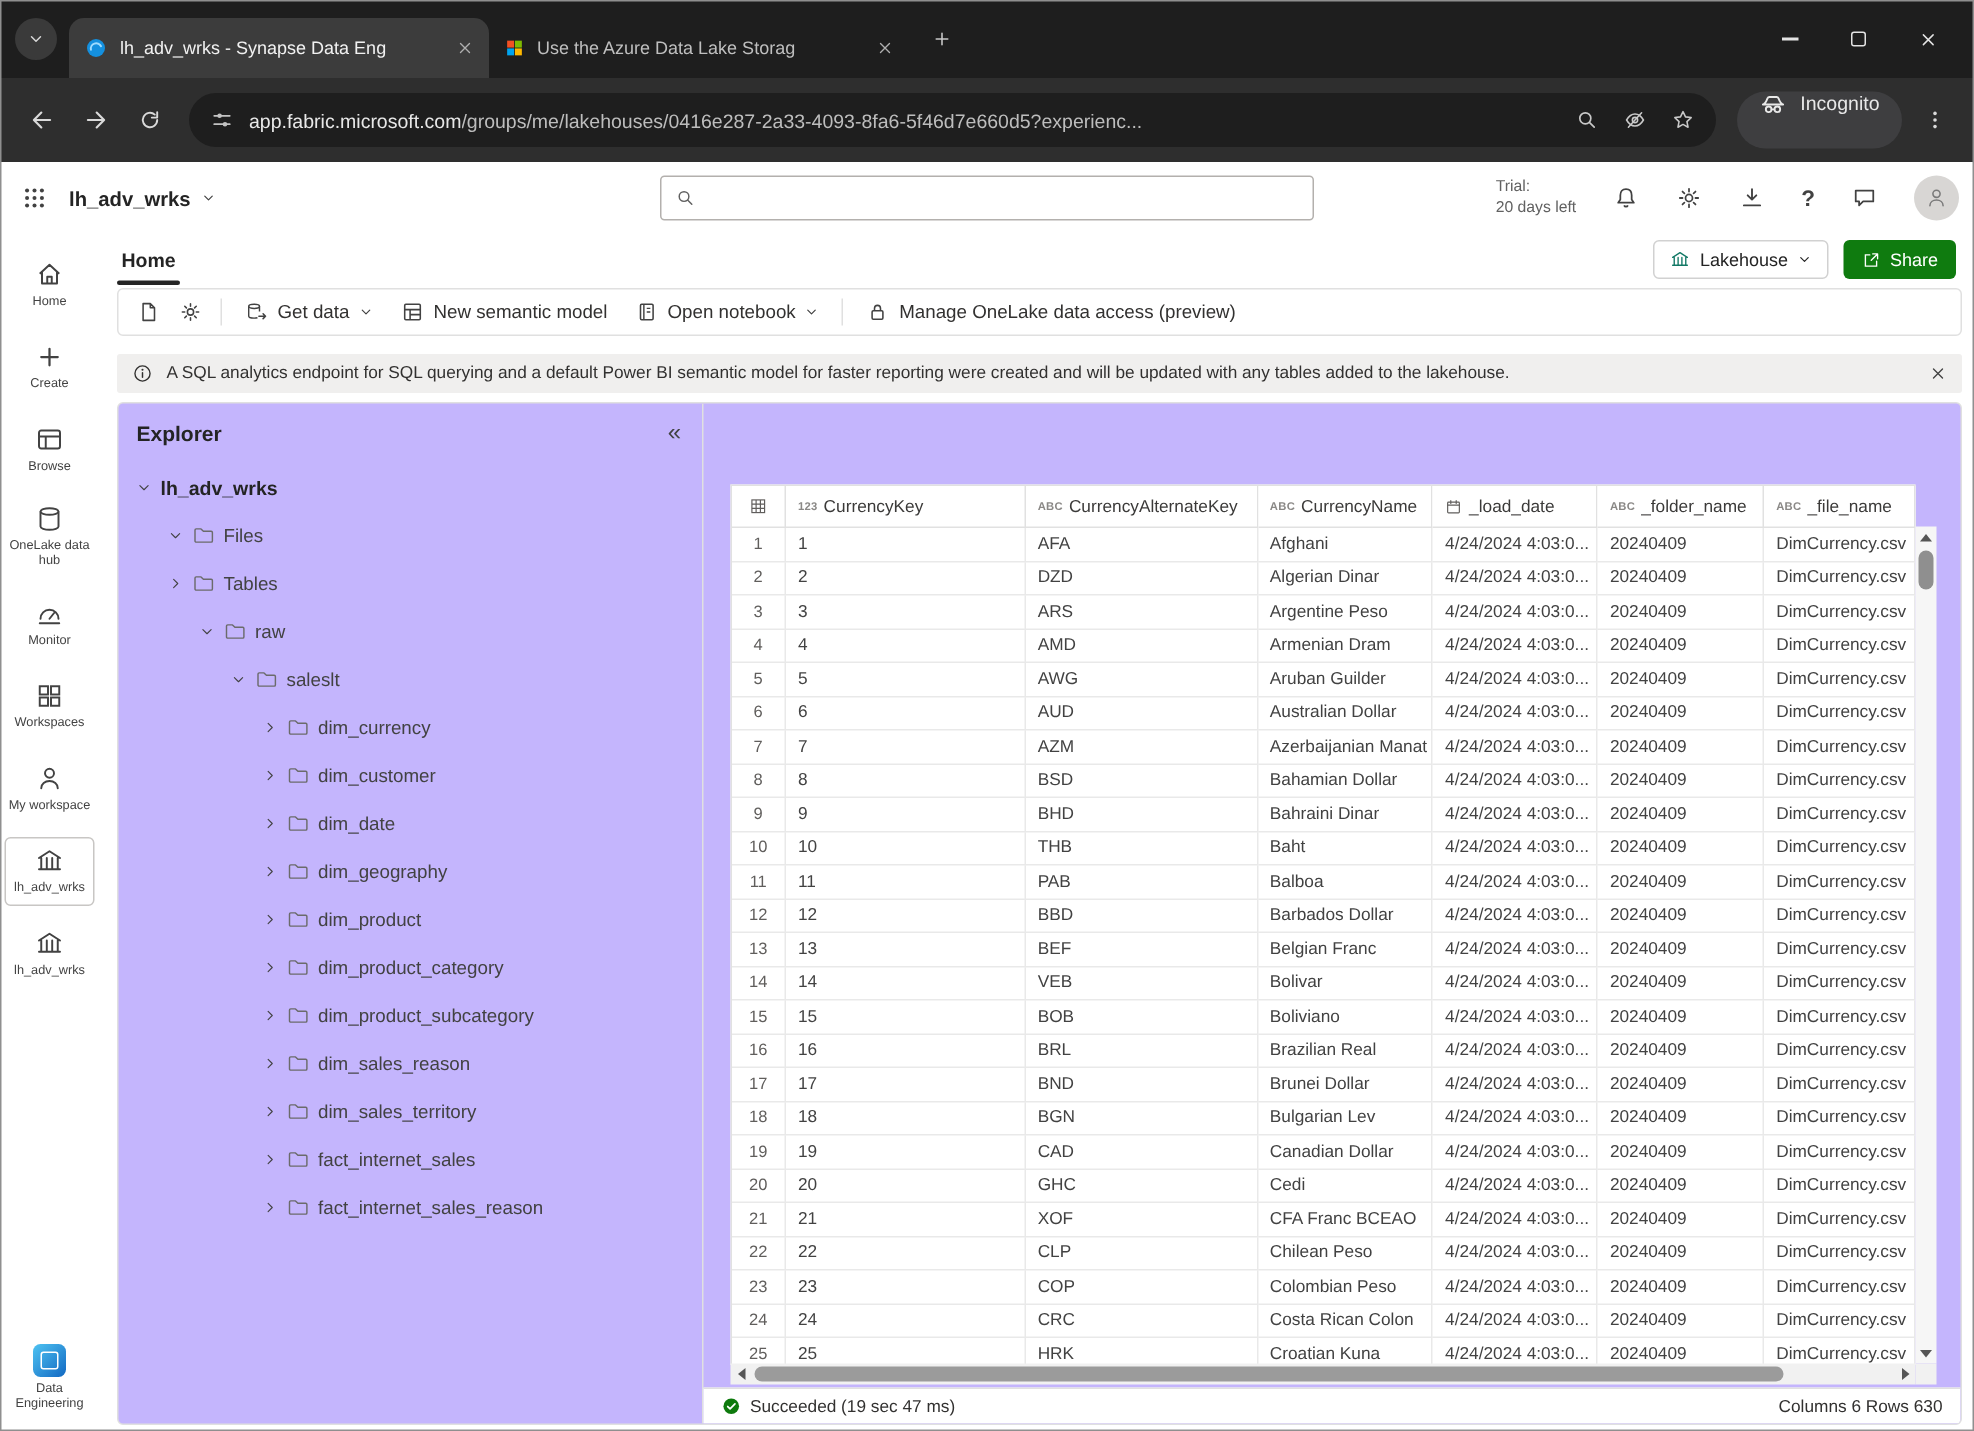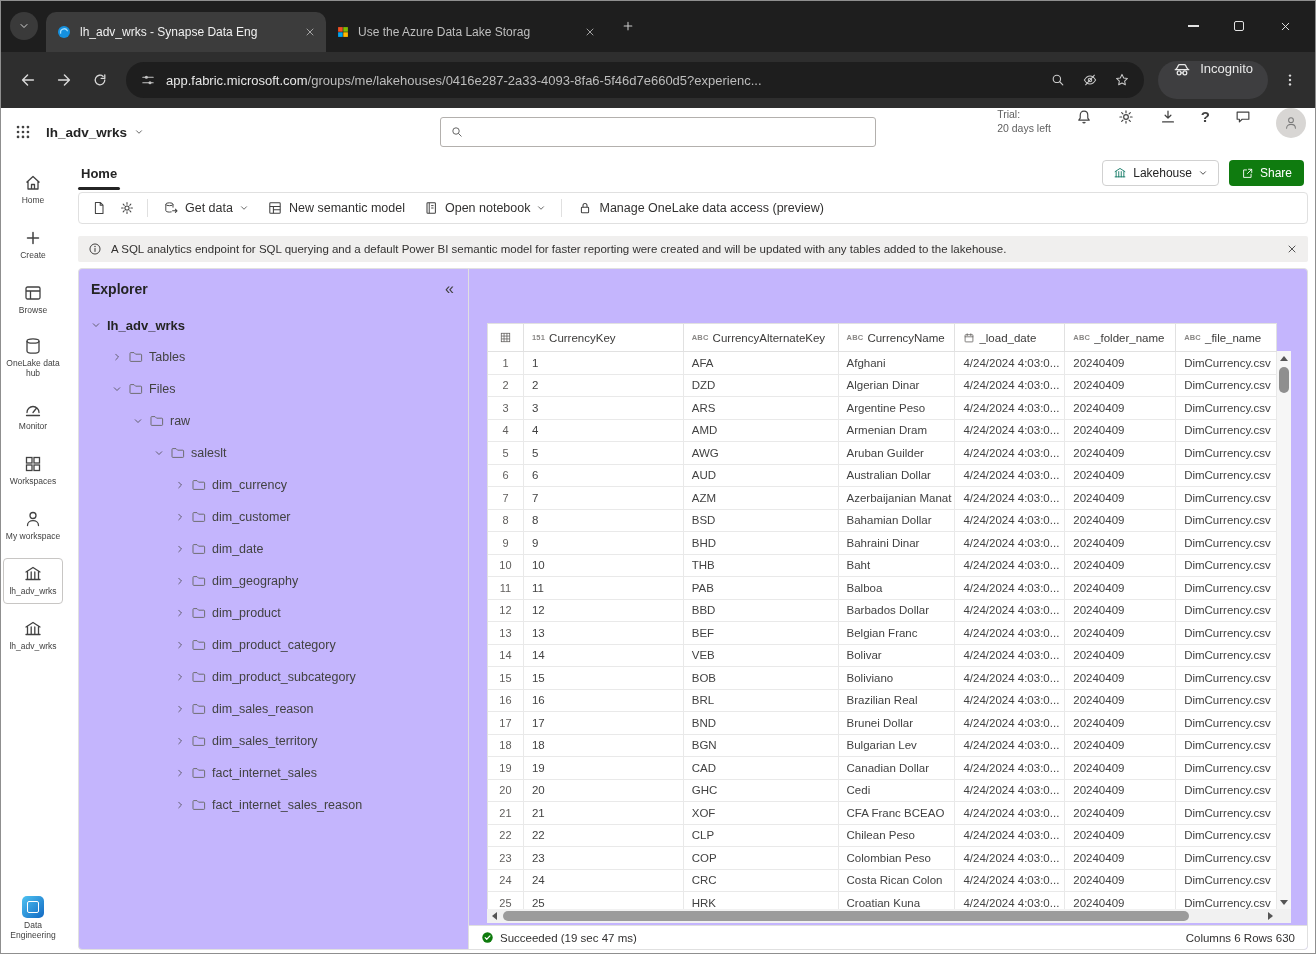--- a/index.html
+++ b/index.html
@@ -38,21 +38,21 @@
 
   
   .fheader{position:absolute;top:108px;left:0;right:0;height:48px;background:#fff;display:flex;align-items:center}
   .waffle{width:46px;display:flex;justify-content:center;color:#424242}
   .wsname{font-size:13.5px;font-weight:bold;color:#242424;display:flex;align-items:center;gap:7px}
   .wsname .chev{color:#424242}
   .search{position:absolute;left:440px;top:9px;width:436px;height:30px;border:1px solid #b3b0ad;border-radius:3px;background:#fff;display:flex;align-items:center;gap:7px;padding:0 9px}
   .search svg{color:#616161}
   .search input{border:none;outline:none;flex:1;font-family:inherit;font-size:13px;color:#242424;background:transparent}
   .search input::placeholder{color:#616161}
-  .hdr-right{position:absolute;right:10px;top:0;height:48px;display:flex;gap:24px;color:#424242}
+  .hdr-right{position:absolute;right:10px;top:0;height:48px;display:flex;align-items:center;gap:24px;color:#424242}
   .trial{font-size:10.5px;color:#616161;line-height:1.3}
   .help-q{font-size:15px;color:#424242;font-weight:bold}
   .avatar{width:30px;height:30px;border-radius:50%;background:#d8d6d4;display:flex;align-items:center;justify-content:center;color:#7a7a7a}
 
   
   .page{position:absolute;top:156px;left:0;right:0;bottom:0;display:flex}
   .rail{width:66px;display:flex;flex-direction:column;align-items:center;padding-top:10px;gap:9px;flex-shrink:0}
   .rail-item{width:60px;min-height:46px;display:flex;flex-direction:column;align-items:center;justify-content:center;gap:3px;padding:4px 1px;border:1px solid transparent;border-radius:4px;color:#424242}
   .rail-item.active{border-color:#c8c6c4;background:#fff}
   .rail-label{font-size:8.5px;color:#424242;text-align:center;line-height:1.15}
@@ -605,44 +605,44 @@
         <div class="tree" id="tree">
             <div class="tree-row root" style="padding-left: 10px;">
               <span class="chevbox expanded">
                 <svg class="i10">
                   <use href="#i-chevr"></use>
                 </svg>
               </span>
               <span class="tree-label">lh_adv_wrks</span>
             </div>
             <div class="tree-row" style="padding-left: 31px;">
+              <span class="chevbox expanded">
+                <svg class="i10">
+                  <use href="#i-chevr"></use>
+                </svg>
+              </span>
+              <span class="folderbox">
+                <svg class="i16">
+                  <use href="#i-folder"></use>
+                </svg>
+              </span>
+              <span class="tree-label">Files</span>
+            </div>
+            <div class="tree-row" style="padding-left: 31px;">
               <span class="chevbox collapsed">
                 <svg class="i10">
                   <use href="#i-chevr"></use>
                 </svg>
               </span>
               <span class="folderbox">
                 <svg class="i16">
                   <use href="#i-folder"></use>
                 </svg>
               </span>
               <span class="tree-label">Tables</span>
-            </div>
-            <div class="tree-row" style="padding-left: 31px;">
-              <span class="chevbox expanded">
-                <svg class="i10">
-                  <use href="#i-chevr"></use>
-                </svg>
-              </span>
-              <span class="folderbox">
-                <svg class="i16">
-                  <use href="#i-folder"></use>
-                </svg>
-              </span>
-              <span class="tree-label">Files</span>
             </div>
             <div class="tree-row" style="padding-left: 52px;">
               <span class="chevbox expanded">
                 <svg class="i10">
                   <use href="#i-chevr"></use>
                 </svg>
               </span>
               <span class="folderbox">
                 <svg class="i16">
                   <use href="#i-folder"></use>
@@ -811,21 +811,21 @@
 
       <div class="preview">
         <div class="tbl">
           <div class="thead" id="thead">
               <div class="th corner" style="width:36px">
                 <svg class="i13">
                   <use href="#i-gridtable"></use>
                 </svg>
               </div>
               <div class="th" style="width:160px">
-                <span class="ctype">151</span>
+                <span class="ctype">123</span>
                 <span class="cname">CurrencyKey</span>
               </div>
               <div class="th" style="width:155px">
                 <span class="ctype">ABC</span>
                 <span class="cname">CurrencyAlternateKey</span>
               </div>
               <div class="th" style="width:117px">
                 <span class="ctype">ABC</span>
                 <span class="cname">CurrencyName</span>
               </div>

